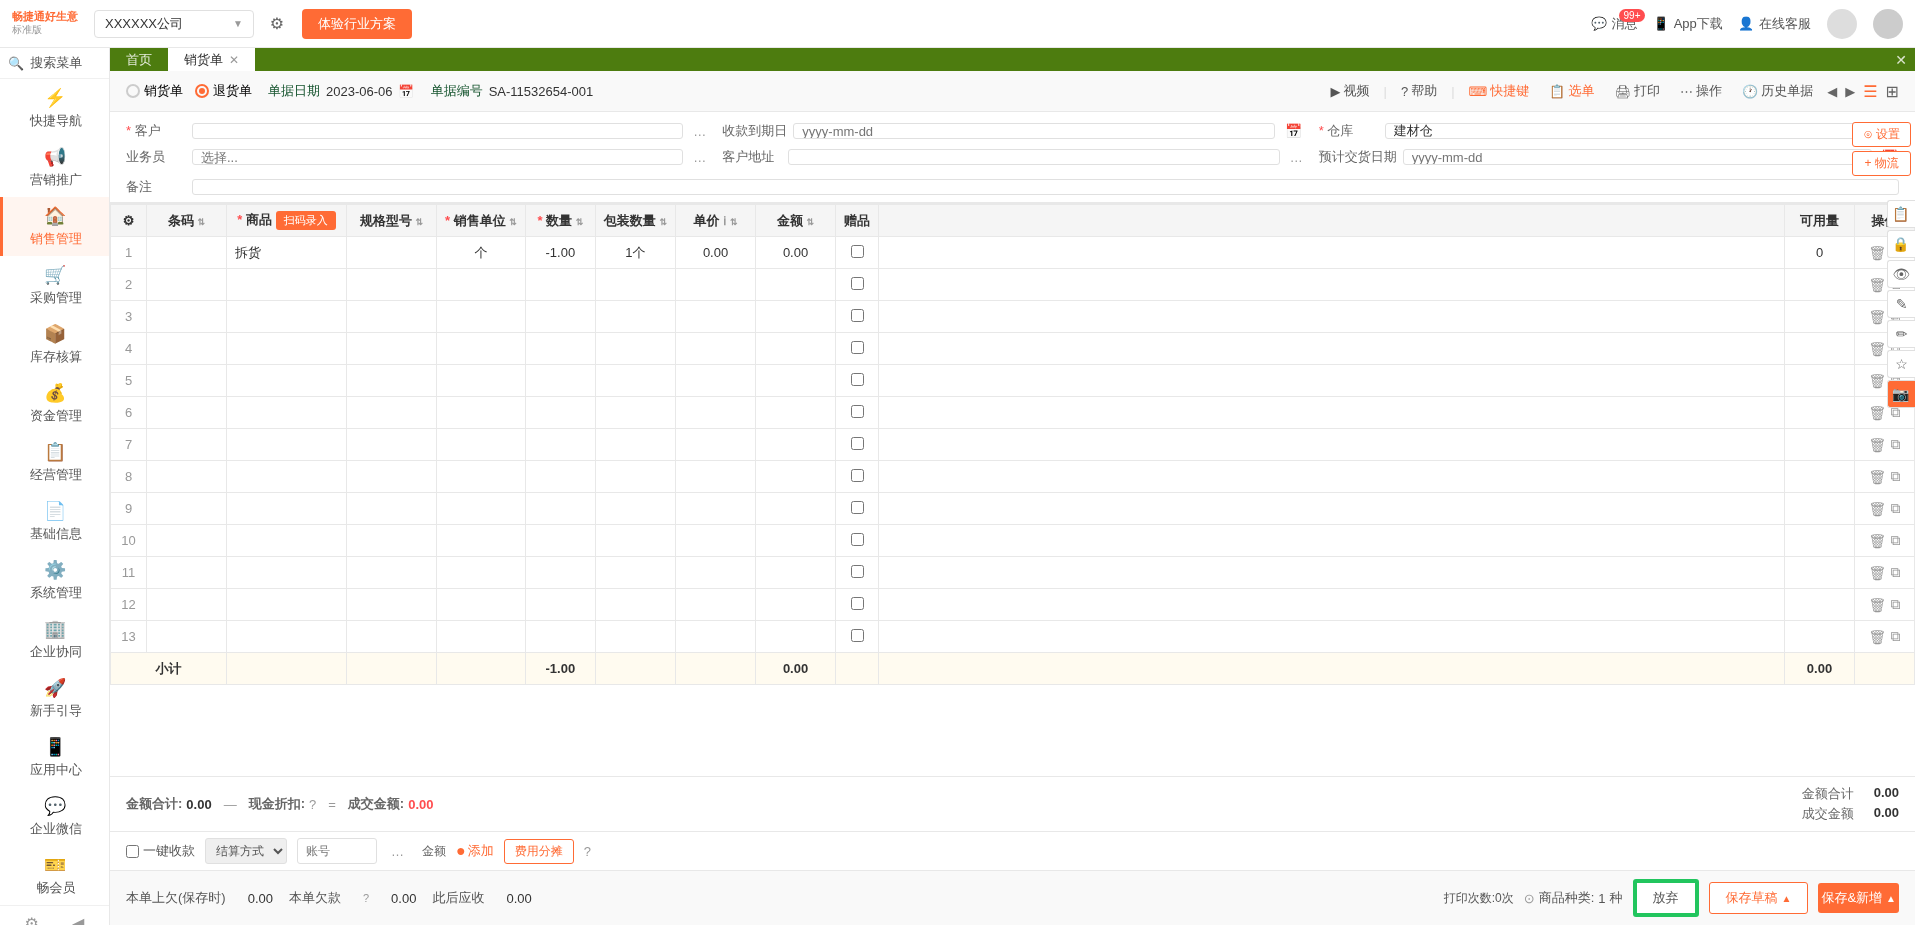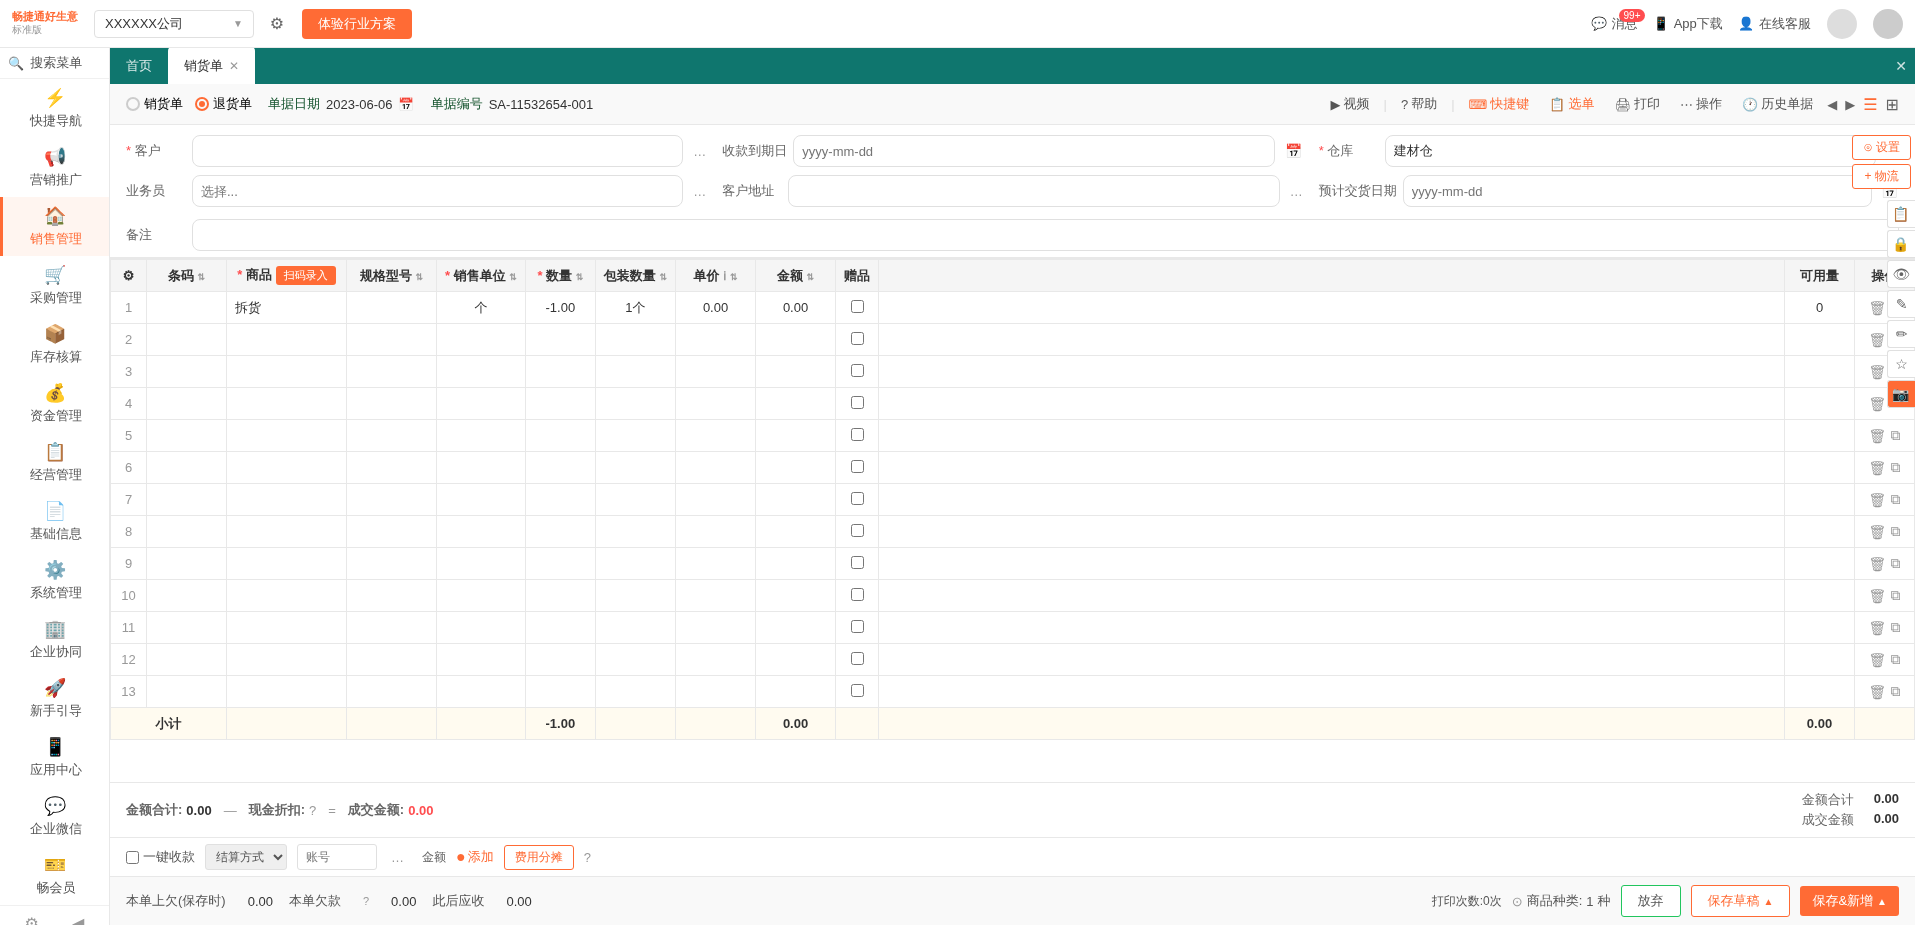--- a/index.html
+++ b/index.html
@@ -128,24 +128,24 @@
       align-items: center;
       justify-content: space-around;
       padding: 8px;
     }
 
     
     .main-content { flex: 1; display: flex; flex-direction: column; overflow: hidden; }
 
     
     .tab-bar {
-      background: #0f766e;
-      display: flex;
-      align-items: center;
-      height: 36px;
+      background: #4d7c0f;
+      display: flex;
+      align-items: center;
+      height: 23px;
       padding: 0 0;
     }
     .tab-item {
       padding: 0 16px;
       height: 38px;
       display: flex;
       align-items: center;
       gap: 6px;
       cursor: pointer;
       font-size: 13px;
@@ -221,23 +221,23 @@
     }
     .field-label {
       color: #666;
       min-width: 60px;
       font-size: 13px;
       white-space: nowrap;
     }
     .required { color: #ff4d4f; }
     .field-input {
       flex: 1;
-      height: 32px;
+      height: 16px;
       border: 1px solid #e0e0e0;
-      border-radius: 8px;
+      border-radius: 3px;
       padding: 0 8px;
       font-size: 13px;
       color: #333;
       background: #fff;
       outline: none;
     }
     .field-dots {
       color: #999;
       cursor: pointer;
       margin-left: 4px;
@@ -379,21 +379,21 @@
       display: flex;
       align-items: center;
       gap: 16px;
     }
     .footer-stat { font-size: 12px; color: #555; display: flex; align-items: center; gap: 22px; }
     .footer-stat .value { color: #333; }
     .footer-right { margin-left: auto; display: flex; align-items: center; gap: 10px; }
     .print-info { font-size: 12px; color: #555; }
     .product-type { font-size: 12px; color: #555; display: flex; align-items: center; gap: 4px; }
     .abandon-btn {
-      border: 1px solid #22c55e;
+      border: 4px solid #22c55e;
       color: #555;
       background: #fff;
       border-radius: 3px;
       padding: 6px 16px;
       cursor: pointer;
       font-size: 13px;
     }
     .save-draft-btn {
       border: 1px solid #ff6b35;
       color: #ff6b35;
@@ -404,21 +404,21 @@
       font-size: 13px;
       display: flex;
       align-items: center;
       gap: 4px;
     }
     .save-new-btn {
       background: #ff6b35;
       color: #fff;
       border: none;
       border-radius: 3px;
-      padding: 6px 12px;
+      padding: 6px 3px;
       cursor: pointer;
       font-size: 13px;
       display: flex;
       align-items: center;
       gap: 4px;
     }
     .chevron-up { font-size: 10px; }
 
     
     .right-tools {

